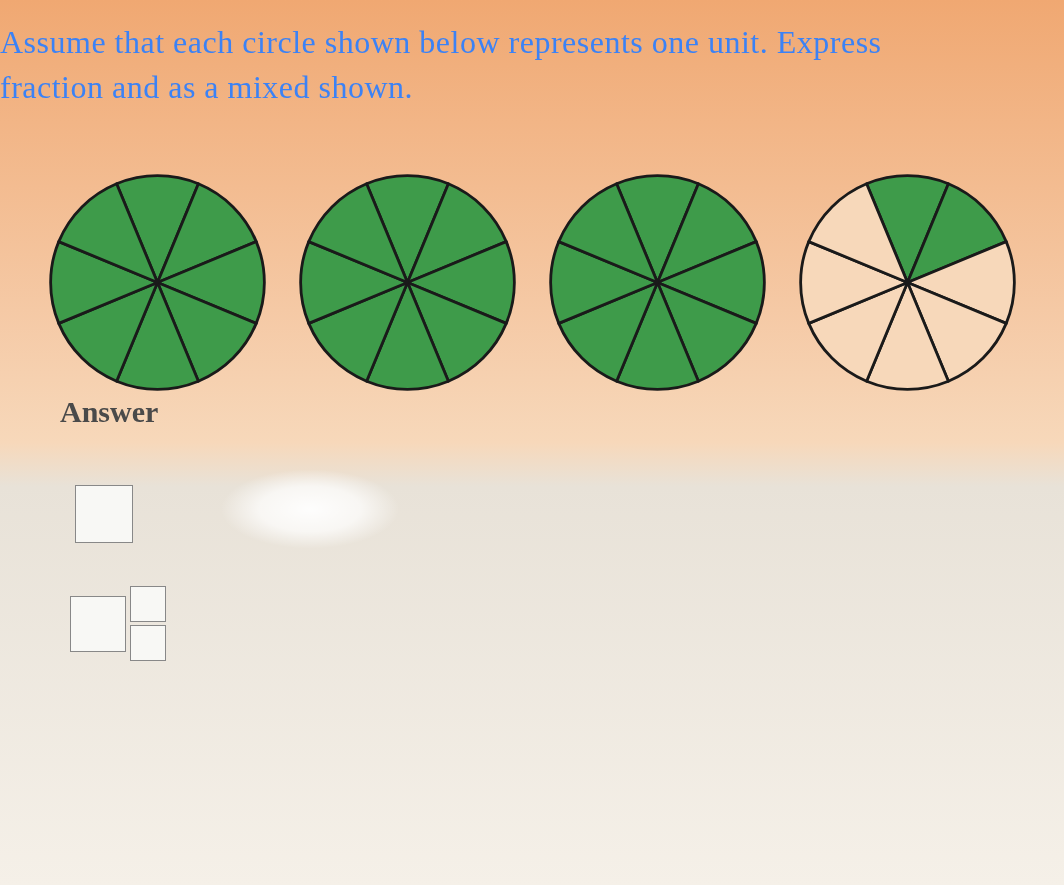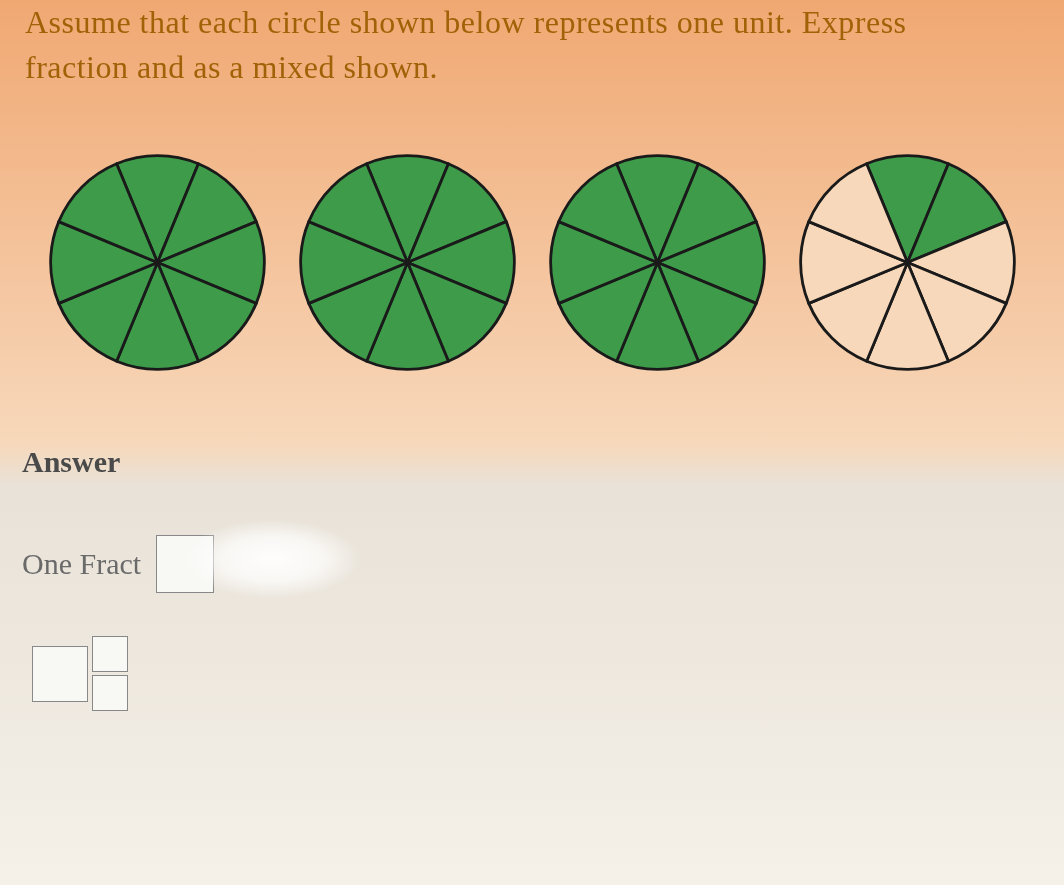--- a/index.html
+++ b/index.html
@@ -8,45 +8,43 @@
       box-sizing: border-box;
     }
     body {
       width: 1064px;
       height: 885px;
       font-family: Georgia, 'Times New Roman', serif;
       background: linear-gradient(180deg, #f0a872 0%, #f5c9a5 35%, #f7d8ba 50%, #e8e2d8 55%, #f5f0e8 100%);
       overflow: hidden;
     }
     .question-text {
-      padding: 0 0 0 0;
+      padding: 20px 0 0 0;
       font-size: 32px;
-      color: #a16207;
+      color: #3b82f6;
       line-height: 1.4;
       letter-spacing: 0.5px;
-      margin-left: 25px;
     }
     .circles-container {
       display: flex;
       justify-content: center;
       gap: 25px;
       margin-top: 60px;
       padding: 0 40px;
     }
     .circle-wrapper {
       width: 225px;
       height: 225px;
     }
     .circle-wrapper svg {
       width: 100%;
       height: 100%;
     }
     .answer-section {
-      margin-top: 70px;
-      padding-left: 22px;
+      padding-left: 60px;
     }
     .answer-label {
       font-size: 30px;
       font-weight: bold;
       color: #4a4a4a;
       margin-bottom: 50px;
     }
     .input-row {
       display: flex;
       align-items: center;
@@ -148,21 +146,20 @@
         <path d="M 100 100 L 63.645073925316474 187.76855558857224 A 95 95 0 0 1 12.23144441142776 136.35492607468353 Z" fill="#f7d8ba" stroke="#1a1a1a" stroke-width="2.5" stroke-linejoin="round"></path>
         <path d="M 100 100 L 12.23144441142776 136.35492607468353 A 95 95 0 0 1 12.231444411427745 63.645073925316524 Z" fill="#f7d8ba" stroke="#1a1a1a" stroke-width="2.5" stroke-linejoin="round"></path>
         <path d="M 100 100 L 12.231444411427745 63.645073925316524 A 95 95 0 0 1 63.645073925316495 12.231444411427745 Z" fill="#f7d8ba" stroke="#1a1a1a" stroke-width="2.5" stroke-linejoin="round"></path>
       </svg></div>
 </div>
 
 <div class="answer-section">
   <div class="answer-label">Answer</div>
 
   <div class="input-row glow">
-    <span class="input-label">One Fract</span>
     <span class="input-box box-large"></span>
   </div>
 
   <div class="input-row">
     <span class="mixed-inputs">
       <span class="input-box box-whole"></span>
       <span class="fraction-stack">
         <span class="input-box box-small"></span>
         <span class="input-box box-small"></span>
       </span>

